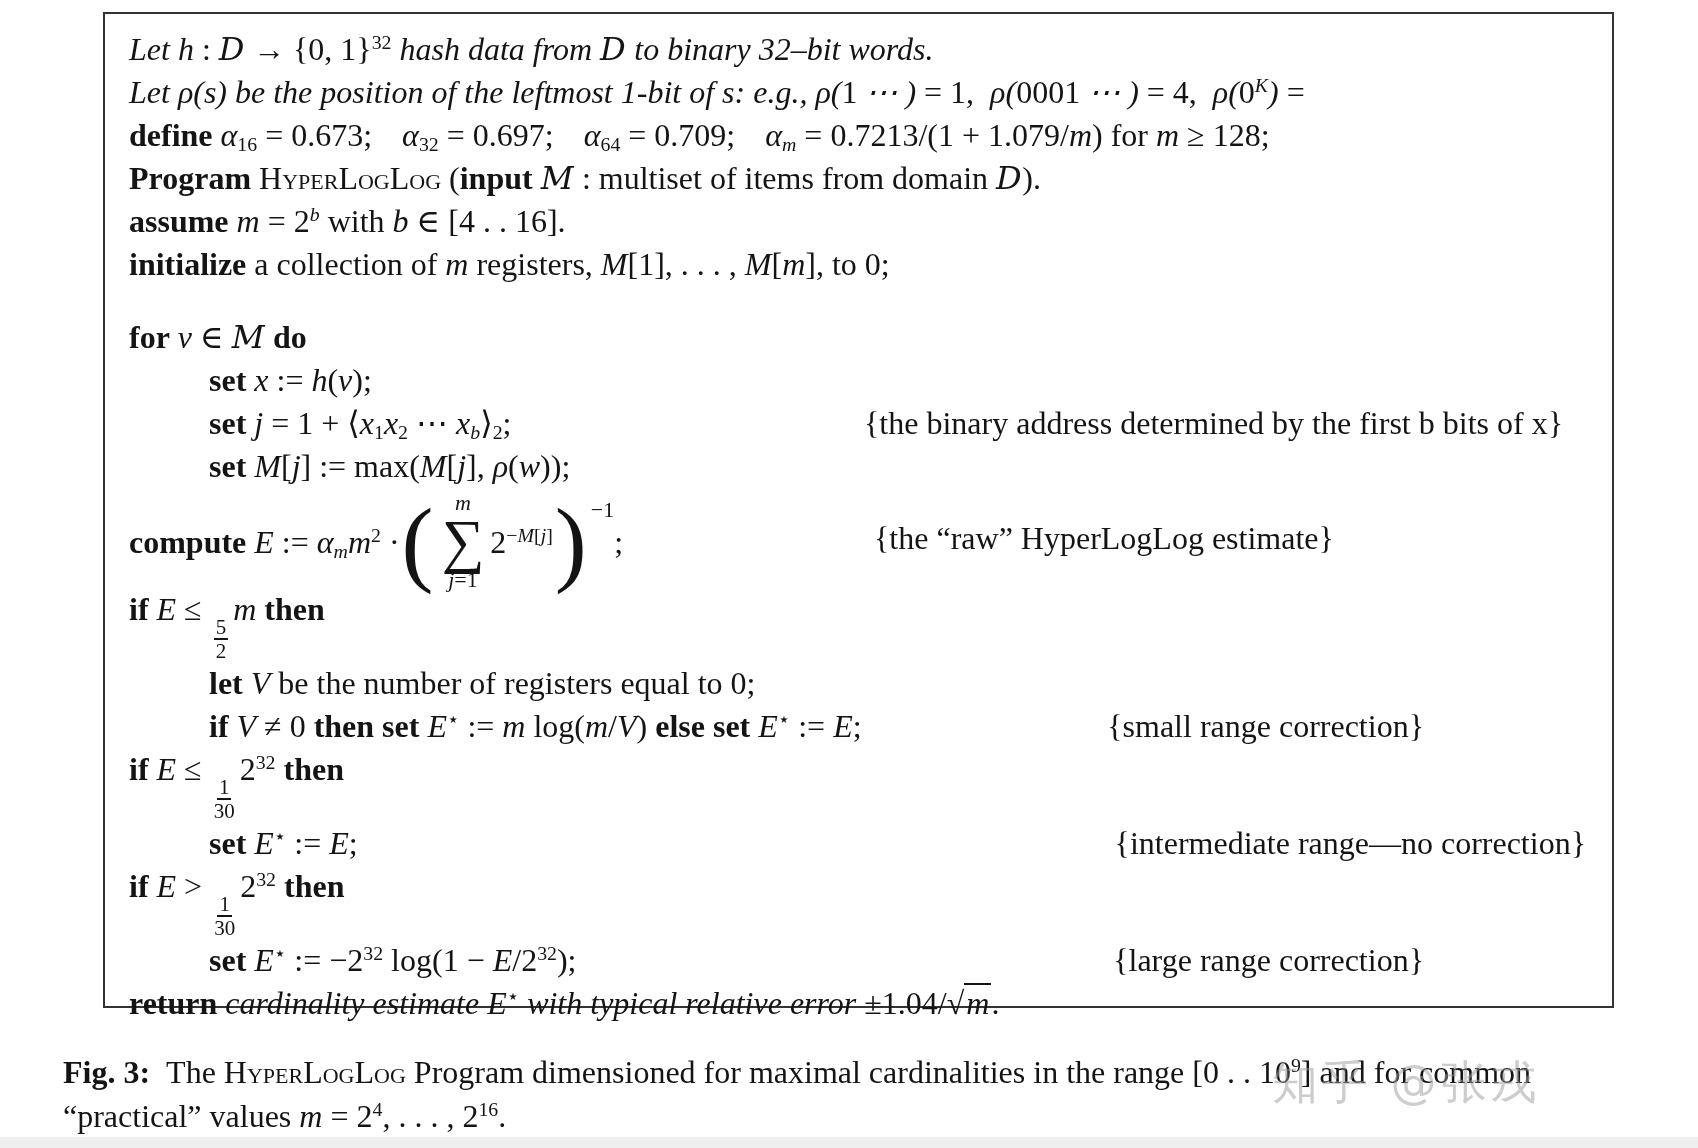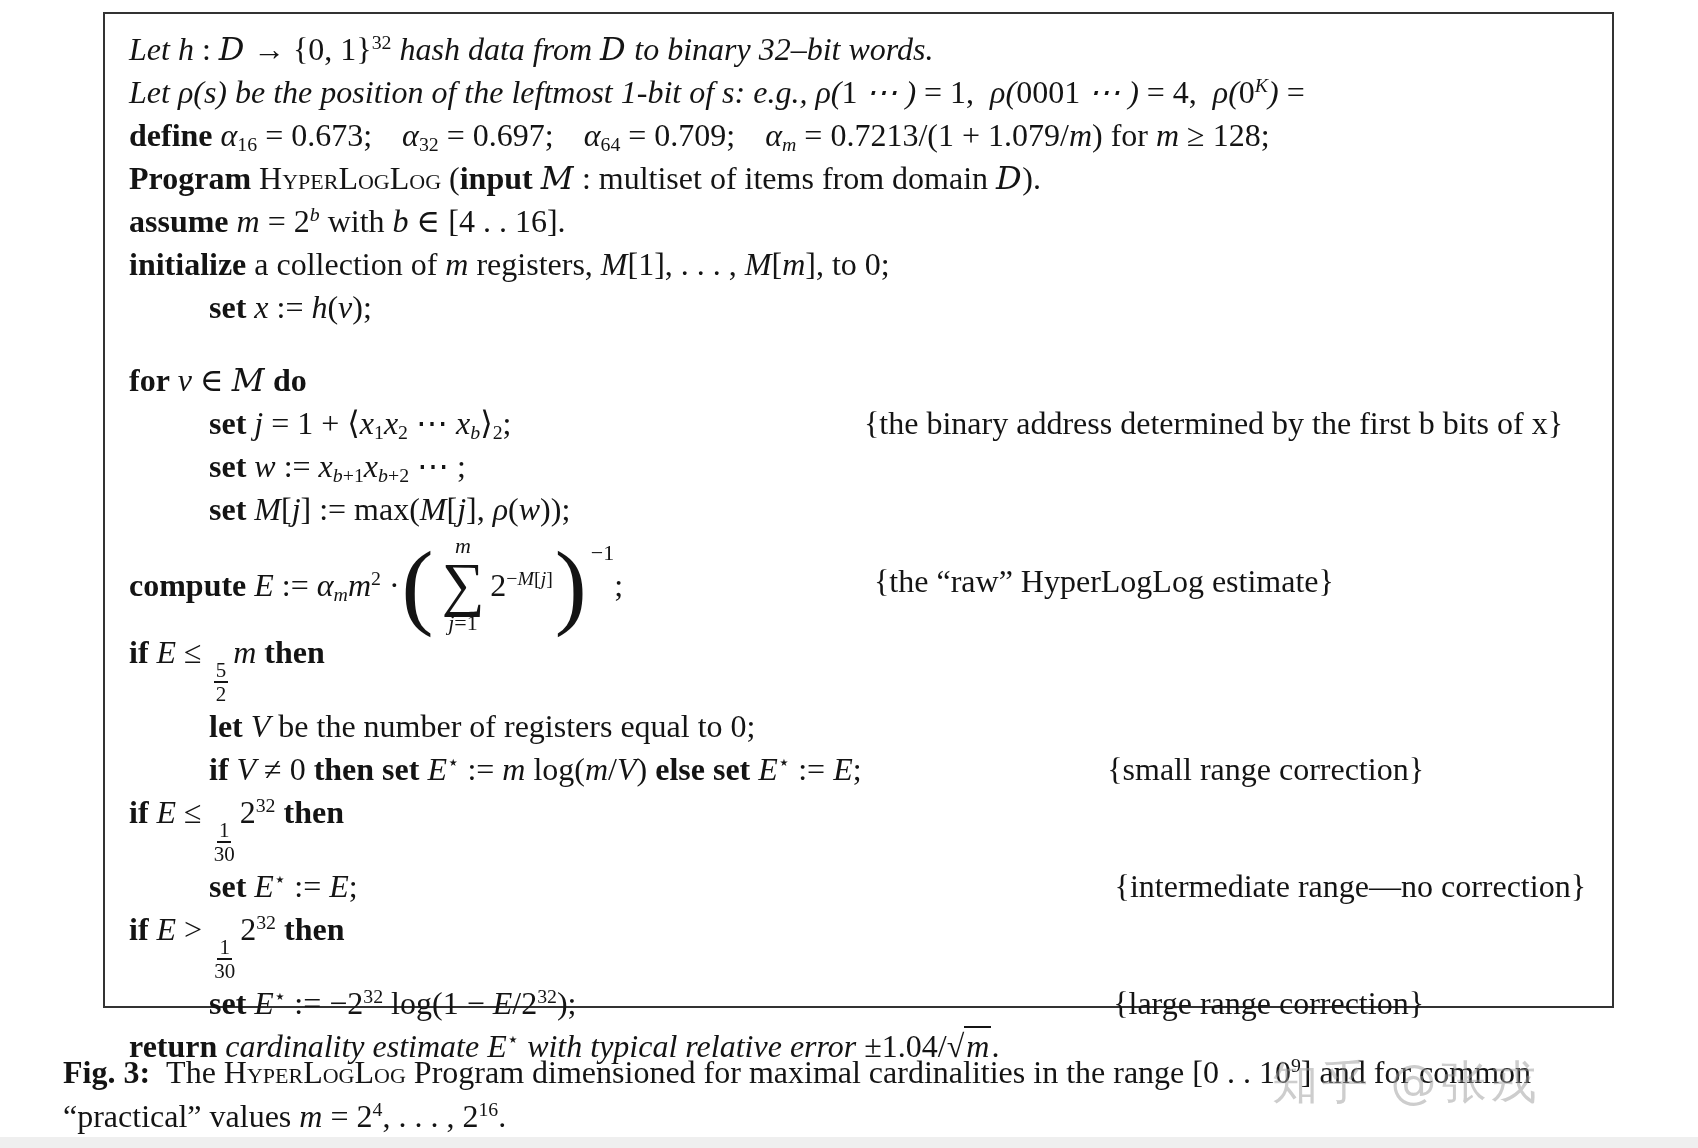--- a/index.html
+++ b/index.html
@@ -60,24 +60,23 @@
 <body>
 
 <div class="page">
   <div class="code-box" id="code-box">
       <div class="line l-italic"><span class="code">Let <i>h</i> <span class="up">: <span class="cal">D</span> → {0, 1}<sup>32</sup></span> hash data from <span class="cal">D</span> to binary 32–bit words.</span></div>
       <div class="line l-italic"><span class="code">Let ρ(s) be the position of the leftmost 1-bit of s: e.g., ρ(<span class="up">1</span> ⋯ ) <span class="up">= 1,</span>&nbsp; ρ(<span class="up">0001</span> ⋯ ) <span class="up">= 4,</span>&nbsp; ρ(<span class="up">0</span><sup>K</sup>) <span class="up">=</span></span></div>
       <div class="line"><span class="code"><b>define</b> <i>α</i><sub>16</sub> = 0.673;<span class="g"></span><i>α</i><sub>32</sub> = 0.697;<span class="g"></span><i>α</i><sub>64</sub> = 0.709;<span class="g"></span><i>α</i><sub><i>m</i></sub> = 0.7213/(1 + 1.079/<i>m</i>) for <i>m</i> ≥ 128;</span></div>
       <div class="line"><span class="code"><b>Program</b> <span class="sc">HyperLogLog</span> (<b>input</b> <span class="cal">M</span> : multiset of items from domain <span class="cal">D</span>).</span></div>
       <div class="line"><span class="code"><b>assume</b> <i>m</i> = 2<sup><i>b</i></sup> with <i>b</i> ∈ [4 . . 16].</span></div>
       <div class="line"><span class="code"><b>initialize</b> a collection of <i>m</i> registers, <i>M</i>[1], . . . , <i>M</i>[<i>m</i>], to 0;</span></div>
+      <div class="line l-gap"><span class="code"><b>for</b> <i>v</i> ∈ <span class="cal">M</span> <b>do</b></span></div>
       <div class="line l-indent"><span class="code"><b>set</b> <i>x</i> := <i>h</i>(<i>v</i>);</span></div>
-      <div class="line l-gap"><span class="code"><b>for</b> <i>v</i> ∈ <span class="cal">M</span> <b>do</b></span></div>
       <div class="line l-indent"><span class="code"><b>set</b> <i>j</i> = 1 + ⟨<i>x</i><sub>1</sub><i>x</i><sub>2</sub> ⋯ <i>x</i><sub><i>b</i></sub>⟩<sub>2</sub>;</span><span class="comment c-mid">{the binary address determined by the first b bits of x}</span></div>
-      <div class="line l-indent"><span class="code"><b>set</b> <i>w</i> := <i>x</i><sub><i>b</i>+1</sub><i>x</i><sub><i>b</i>+2</sub> ⋯ ;</span></div>
       <div class="line l-indent"><span class="code"><b>set</b> <i>M</i>[<i>j</i>] := max(<i>M</i>[<i>j</i>], <i>ρ</i>(<i>w</i>));</span></div>
       <div class="line l-compute"><span class="code"><span class="m"><b>compute</b> <i>E</i> := <i>α</i><sub><i>m</i></sub><i>m</i><sup>2</sup> · </span><span class="bigp">(</span><span class="sumstack">
             <span class="sum-top"><i>m</i></span>
             <span class="sigma">∑</span>
             <span class="sum-bot"><i>j</i>=1</span>
           </span><span class="m">2<sup>−<i>M</i>[<i>j</i>]</sup></span><span class="bigp">)</span><span class="pow">−1</span><span class="m">;</span></span><span class="comment c-mid2">{the “raw” HyperLogLog estimate}</span></div>
       <div class="line"><span class="code"><b>if</b> <i>E</i> ≤ <span class="frac">
             <span class="ft">5</span>
             <span class="fb">2</span>
           </span><i>m</i> <b>then</b></span></div>

